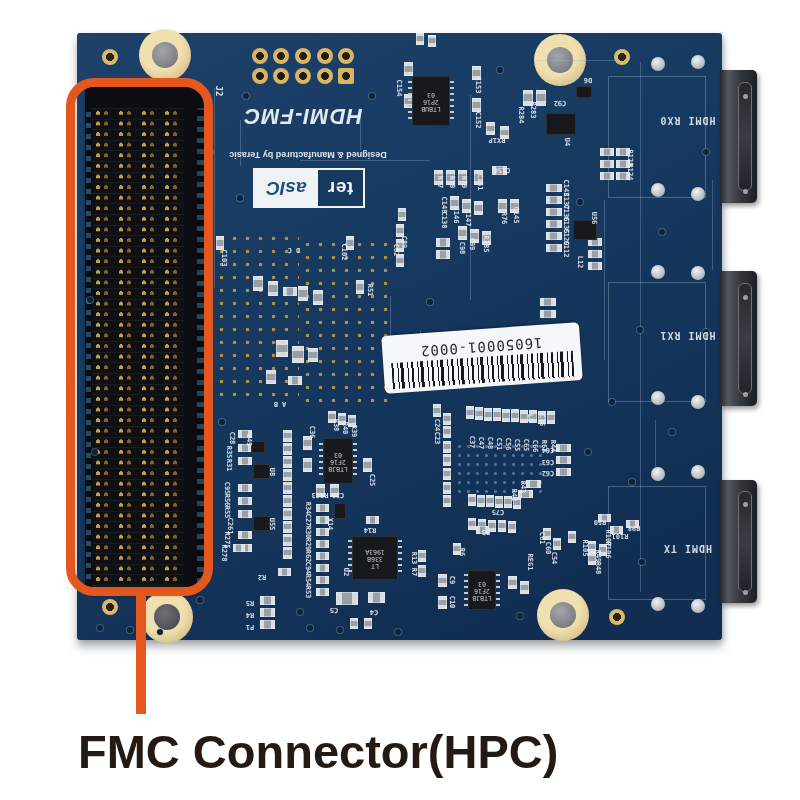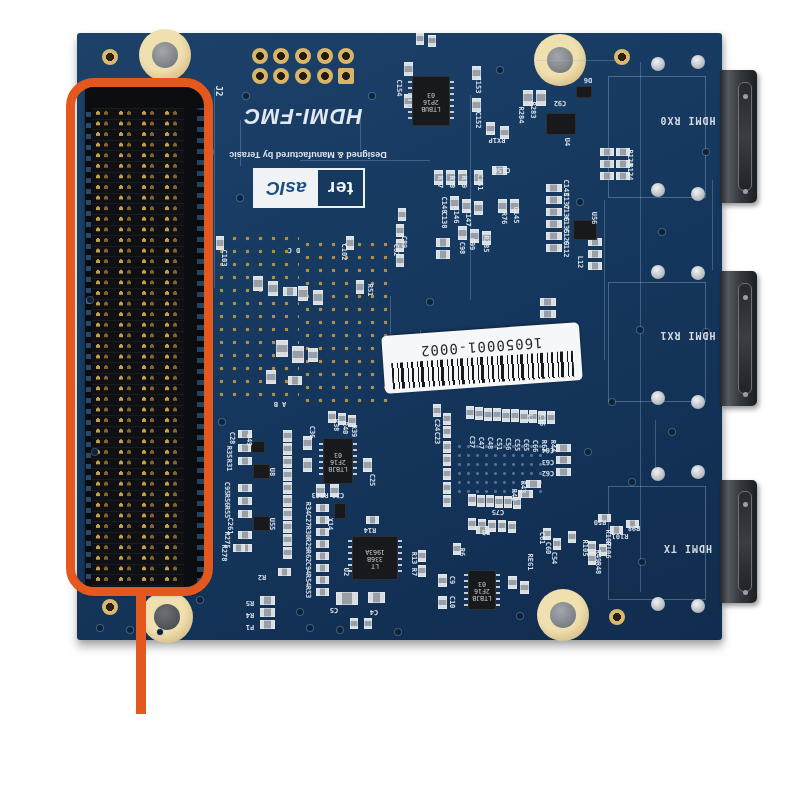--- a/index.html
+++ b/index.html
@@ -144,20 +144,21 @@
     <div class="bars"></div>
     <div class="num">16050001-0002</div>
   </div>
 
   <div class="portlbl" id="lbl-rx0">HDMI RX0</div>
   <div class="portlbl" id="lbl-rx1">HDMI RX1</div>
   <div class="portlbl" id="lbl-tx">HDMI TX</div>
 
   <div id="hl-box"></div>
   <div id="hl-line"></div>
+  <div id="callout">FMC Connector(HPC)</div>
 
 <span class="silk" style="left: 399px; top: 88px; transform: translate(-50%, -50%) rotate(90deg);">C154</span>
     <span class="silk" style="left: 478px; top: 85px; transform: translate(-50%, -50%) rotate(90deg);">C153</span>
     <span class="silk" style="left: 478px; top: 120px; transform: translate(-50%, -50%) rotate(90deg);">C152</span>
     <span class="silk" style="left: 497px; top: 140px; transform: translate(-50%, -50%) rotate(180deg);">RX1P</span>
     <span class="silk" style="left: 533px; top: 110px; transform: translate(-50%, -50%) rotate(90deg);">R283</span>
     <span class="silk" style="left: 521px; top: 115px; transform: translate(-50%, -50%) rotate(90deg);">R284</span>
     <span class="silk" style="left: 560px; top: 103px; transform: translate(-50%, -50%) rotate(180deg);">C92</span>
     <span class="silk" style="left: 588px; top: 80px; transform: translate(-50%, -50%) rotate(180deg);">D6</span>
     <span class="silk" style="left: 567px; top: 142px; transform: translate(-50%, -50%) rotate(90deg);">U4</span>

